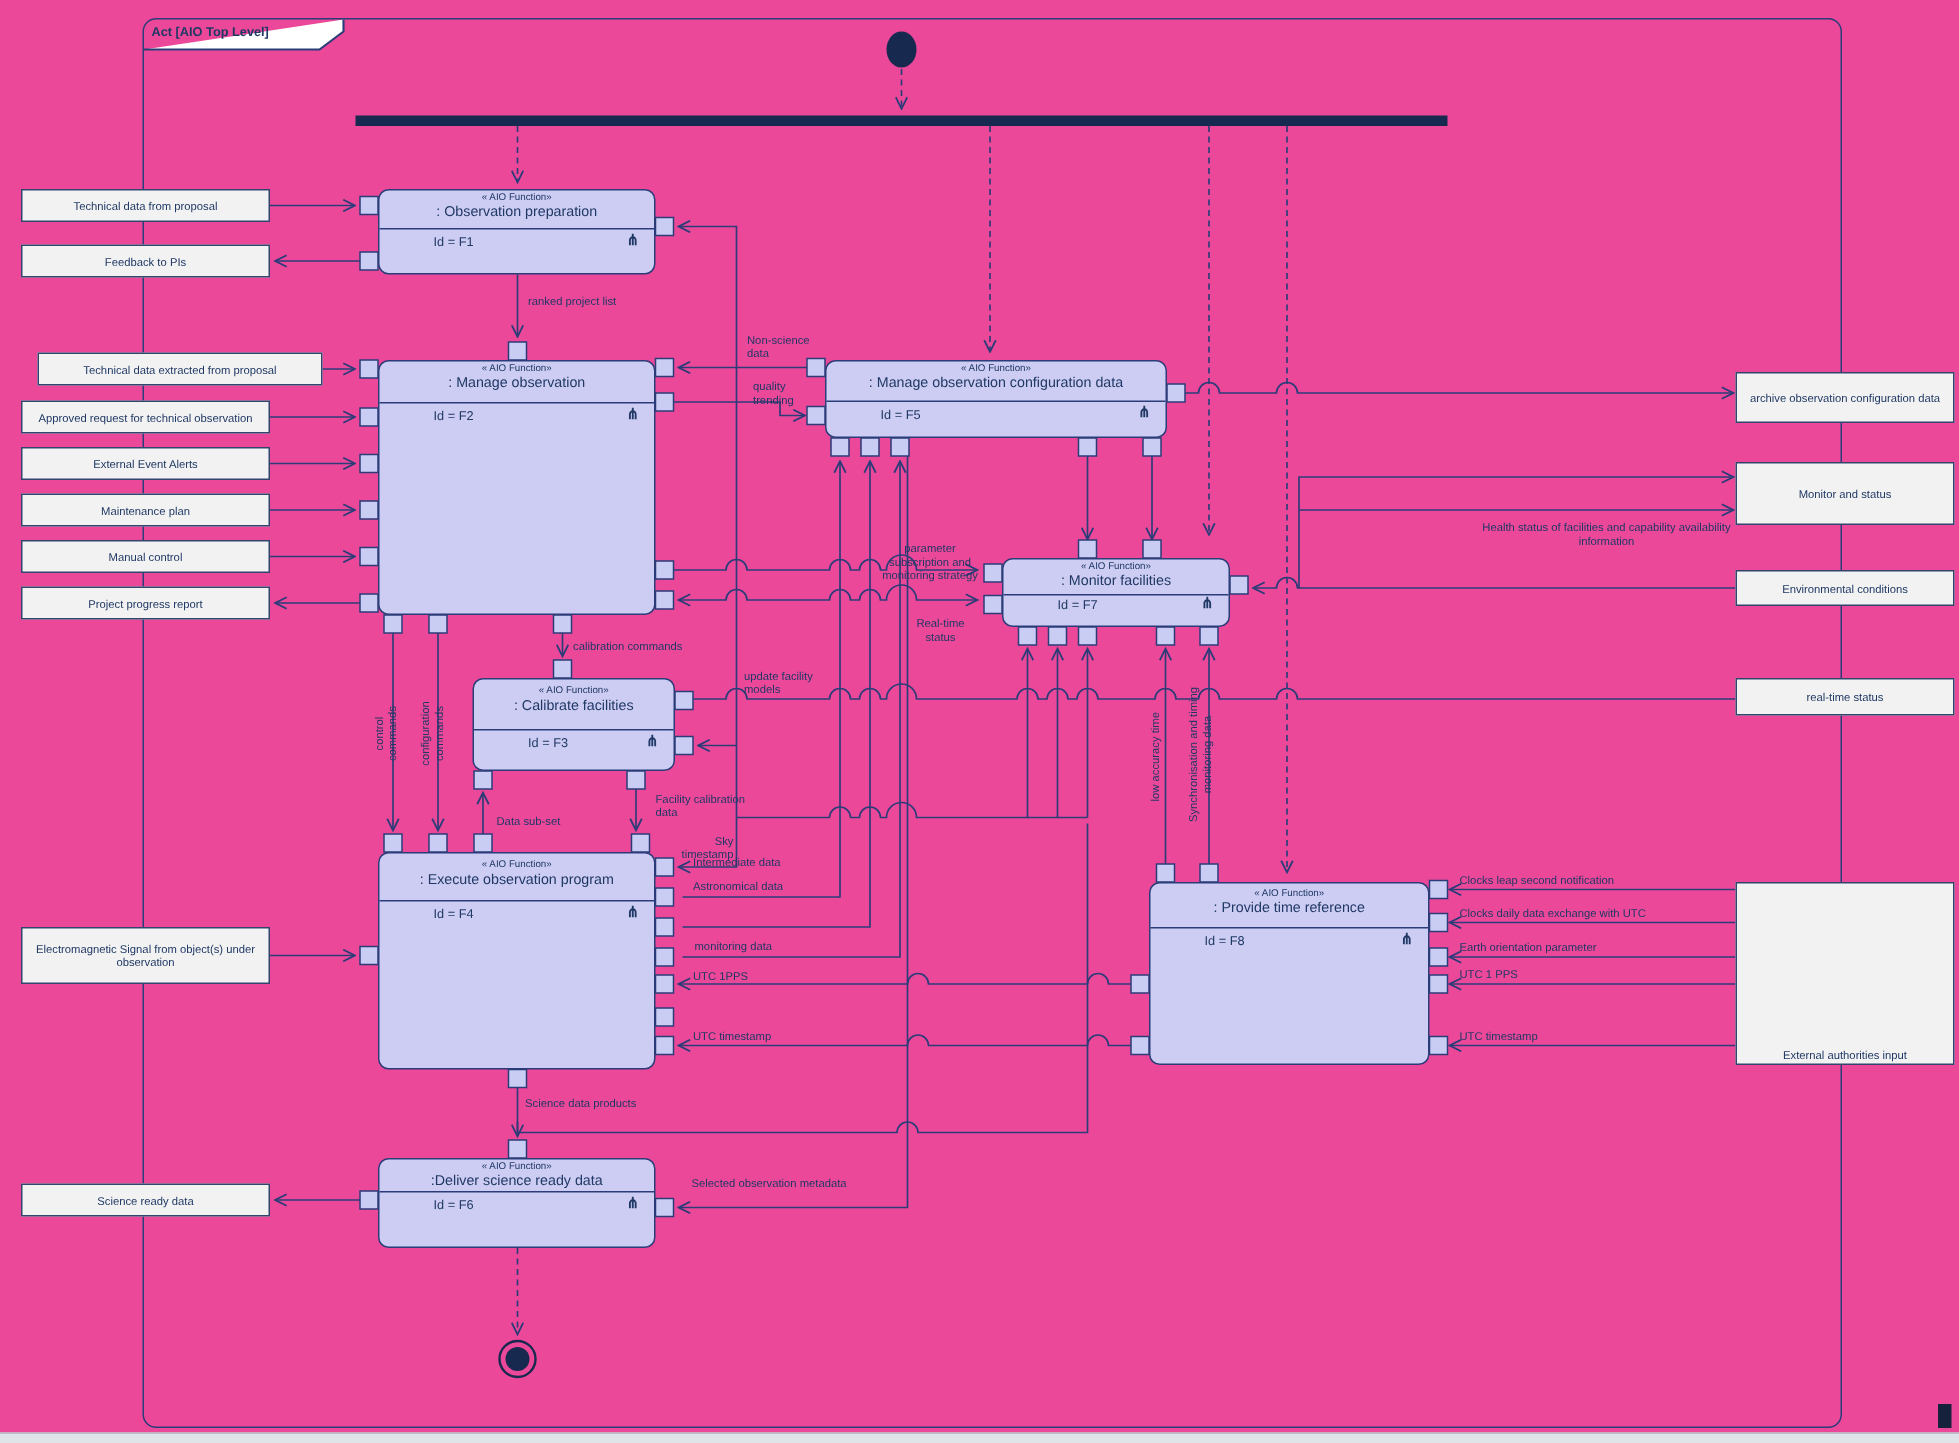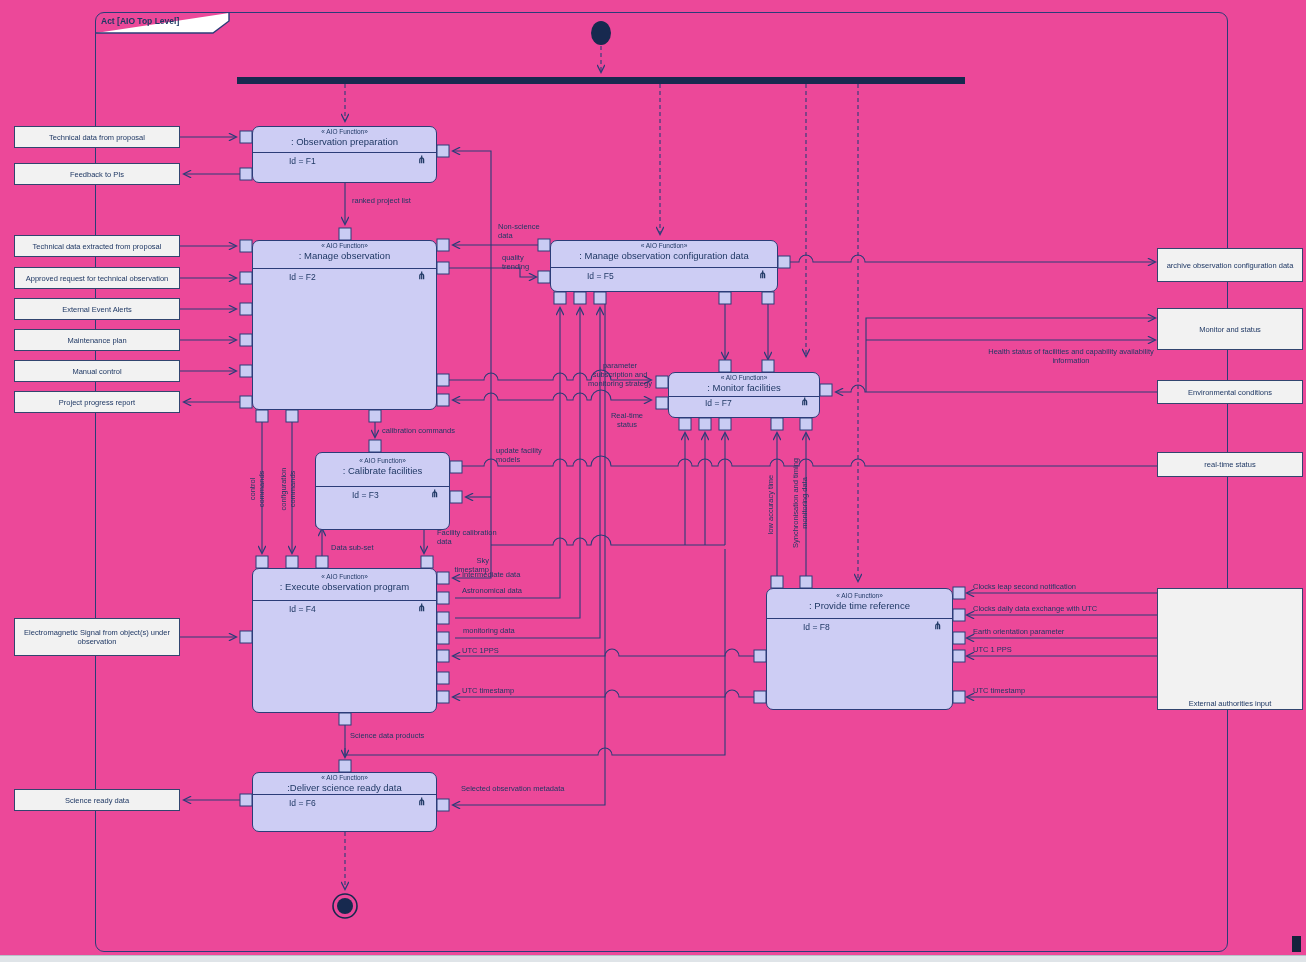--- a/index.html
+++ b/index.html
@@ -214,21 +214,21 @@
     <div class="hdr" style="height:28px">
       <div class="st">« AIO Function»</div>
       <div class="nm">: Manage observation</div>
     </div>
     <div class="bdy">
       <span class="idl">Id = F2</span>
       <span class="rake">⋔</span>
     </div>
   </div>
 
-  <div class="fb" style="left:315px;top:452px;width:135px;height:78px">
+  <div class="fb" style="left:315px;top:452px;width:135px;height:62px">
     <div class="hdr" style="height:34px">
       <div class="st" style="padding-top:3px">« AIO Function»</div>
       <div class="nm">: Calibrate facilities</div>
     </div>
     <div class="bdy">
       <span class="idl">Id = F3</span>
       <span class="rake">⋔</span>
     </div>
   </div>
 
@@ -286,21 +286,21 @@
       <span class="rake">⋔</span>
     </div>
   </div>
 
   <div class="ext" style="left:14px;top:126px;width:166px;height:22px">
       <span>Technical data from proposal</span>
     </div>
   <div class="ext" style="left:14px;top:163px;width:166px;height:22px">
       <span>Feedback to PIs</span>
     </div>
-  <div class="ext" style="left:14px;top:235px;width:166px;height:22px">
+  <div class="ext" style="left:25px;top:235px;width:190px;height:22px">
       <span>Technical data extracted from proposal</span>
     </div>
   <div class="ext" style="left:14px;top:267px;width:166px;height:22px">
       <span>Approved request for technical observation</span>
     </div>
   <div class="ext" style="left:14px;top:298px;width:166px;height:22px">
       <span>External Event Alerts</span>
     </div>
   <div class="ext" style="left:14px;top:329px;width:166px;height:22px">
       <span>Maintenance plan</span>

